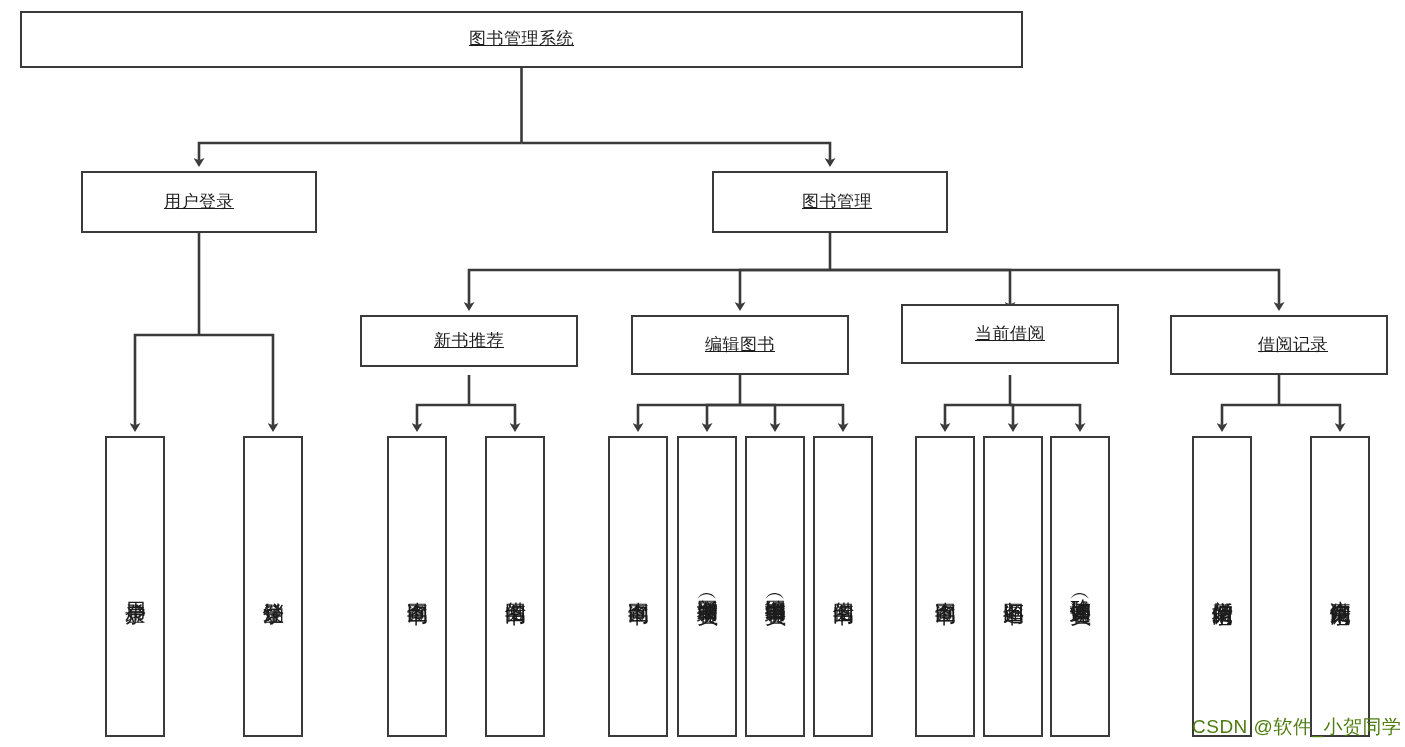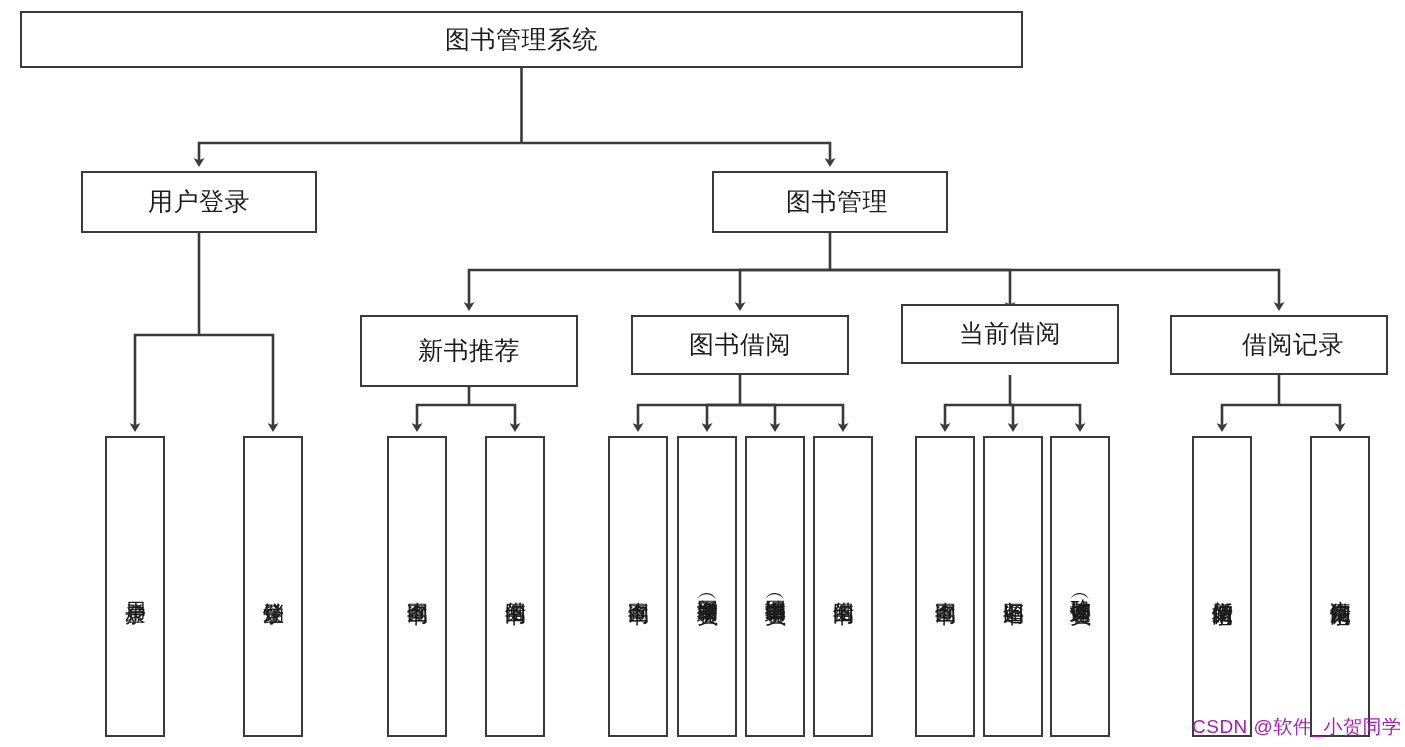--- a/index.html
+++ b/index.html
@@ -23,43 +23,44 @@
     border: 2px solid #3a3a3a;
     background: #ffffff;
     display: flex;
     align-items: center;
     justify-content: center;
     color: #1c1c1c;
     line-height: 1.18;
     text-align: center;
   }
   .node.h {
-    font-size: 25px;
+    font-size: 17px;
     letter-spacing: 0.5px;
+    text-decoration: underline;
   }
   .node.v {
     writing-mode: vertical-rl;
     text-orientation: upright;
     font-size: 21px;
     letter-spacing: 1px;
     padding: 4px 0;
     white-space: normal;
   }
   svg.edges {
     position: absolute;
     left: 0;
     top: 0;
     width: 1405px;
     height: 747px;
     pointer-events: none;
   }
   .watermark {
     position: absolute;
     font-size: 19px;
-    color: #a21caf;
+    color: #4d7c0f;
     white-space: nowrap;
     letter-spacing: 0.5px;
   }
 </style>
 </head>
 <body>
 
 <div id="canvas">
 
   <svg class="edges" viewBox="0 0 1405 747">
@@ -101,25 +102,25 @@
   <div id="node-layer">
       <div class="node h" style="left: 20px; top: 11px; width: 1003px; height: 57px;">
         <span>图书管理系统</span>
       </div>
       <div class="node h" style="left: 81px; top: 171px; width: 236px; height: 62px;">
         <span>用户登录</span>
       </div>
       <div class="node h" style="left: 712px; top: 171px; width: 236px; height: 62px; padding-left: 14px;">
         <span>图书管理</span>
       </div>
-      <div class="node h" style="left: 360px; top: 315px; width: 218px; height: 72px;">
+      <div class="node h" style="left: 360px; top: 315px; width: 218px; height: 52px;">
         <span>新书推荐</span>
       </div>
       <div class="node h" style="left: 631px; top: 315px; width: 218px; height: 60px;">
-        <span>图书借阅</span>
+        <span>编辑图书</span>
       </div>
       <div class="node h" style="left: 901px; top: 304px; width: 218px; height: 60px;">
         <span>当前借阅</span>
       </div>
       <div class="node h" style="left: 1170px; top: 315px; width: 218px; height: 60px; padding-left: 28px;">
         <span>借阅记录</span>
       </div>
       <div class="node v" style="left: 105px; top: 436px; width: 60px; height: 301px;">
         <span>用户登录</span>
       </div>

